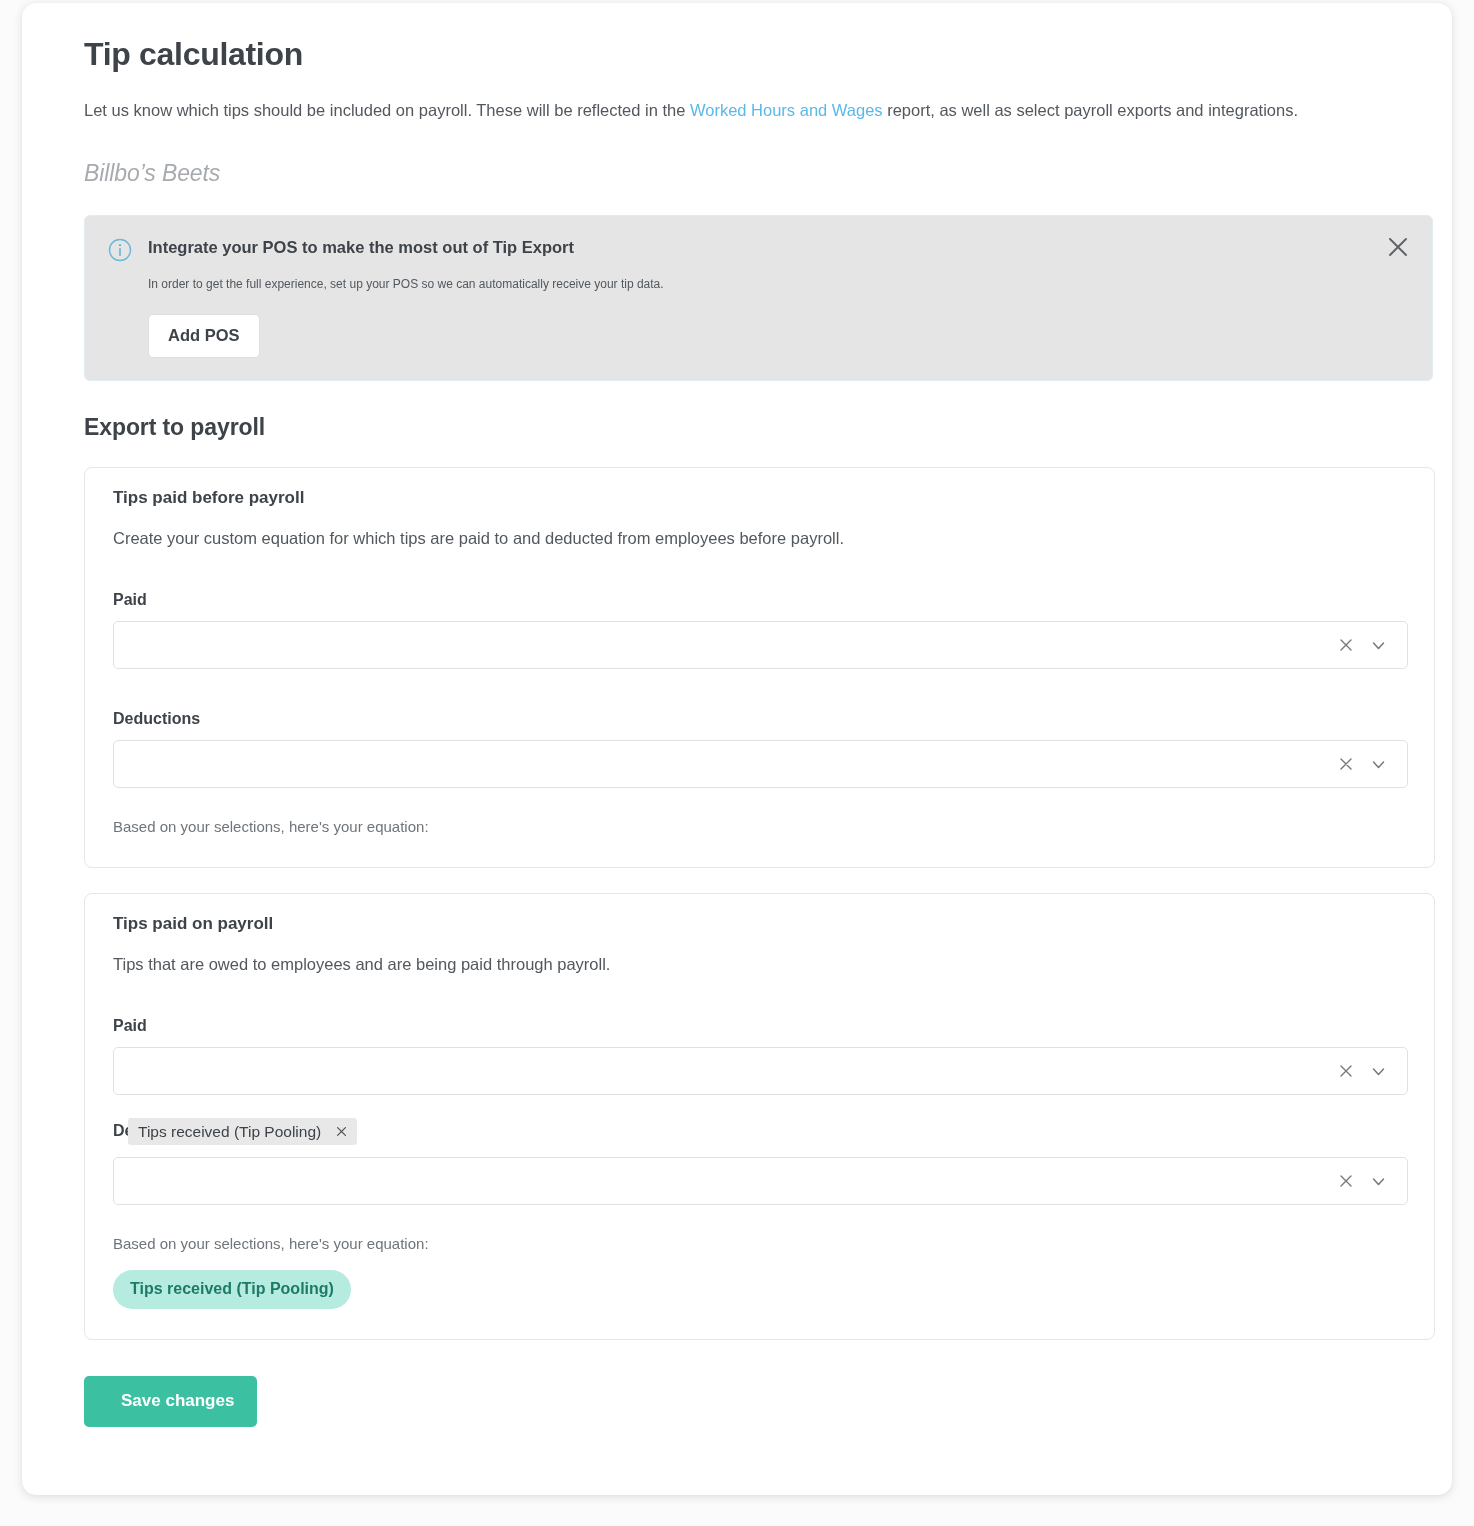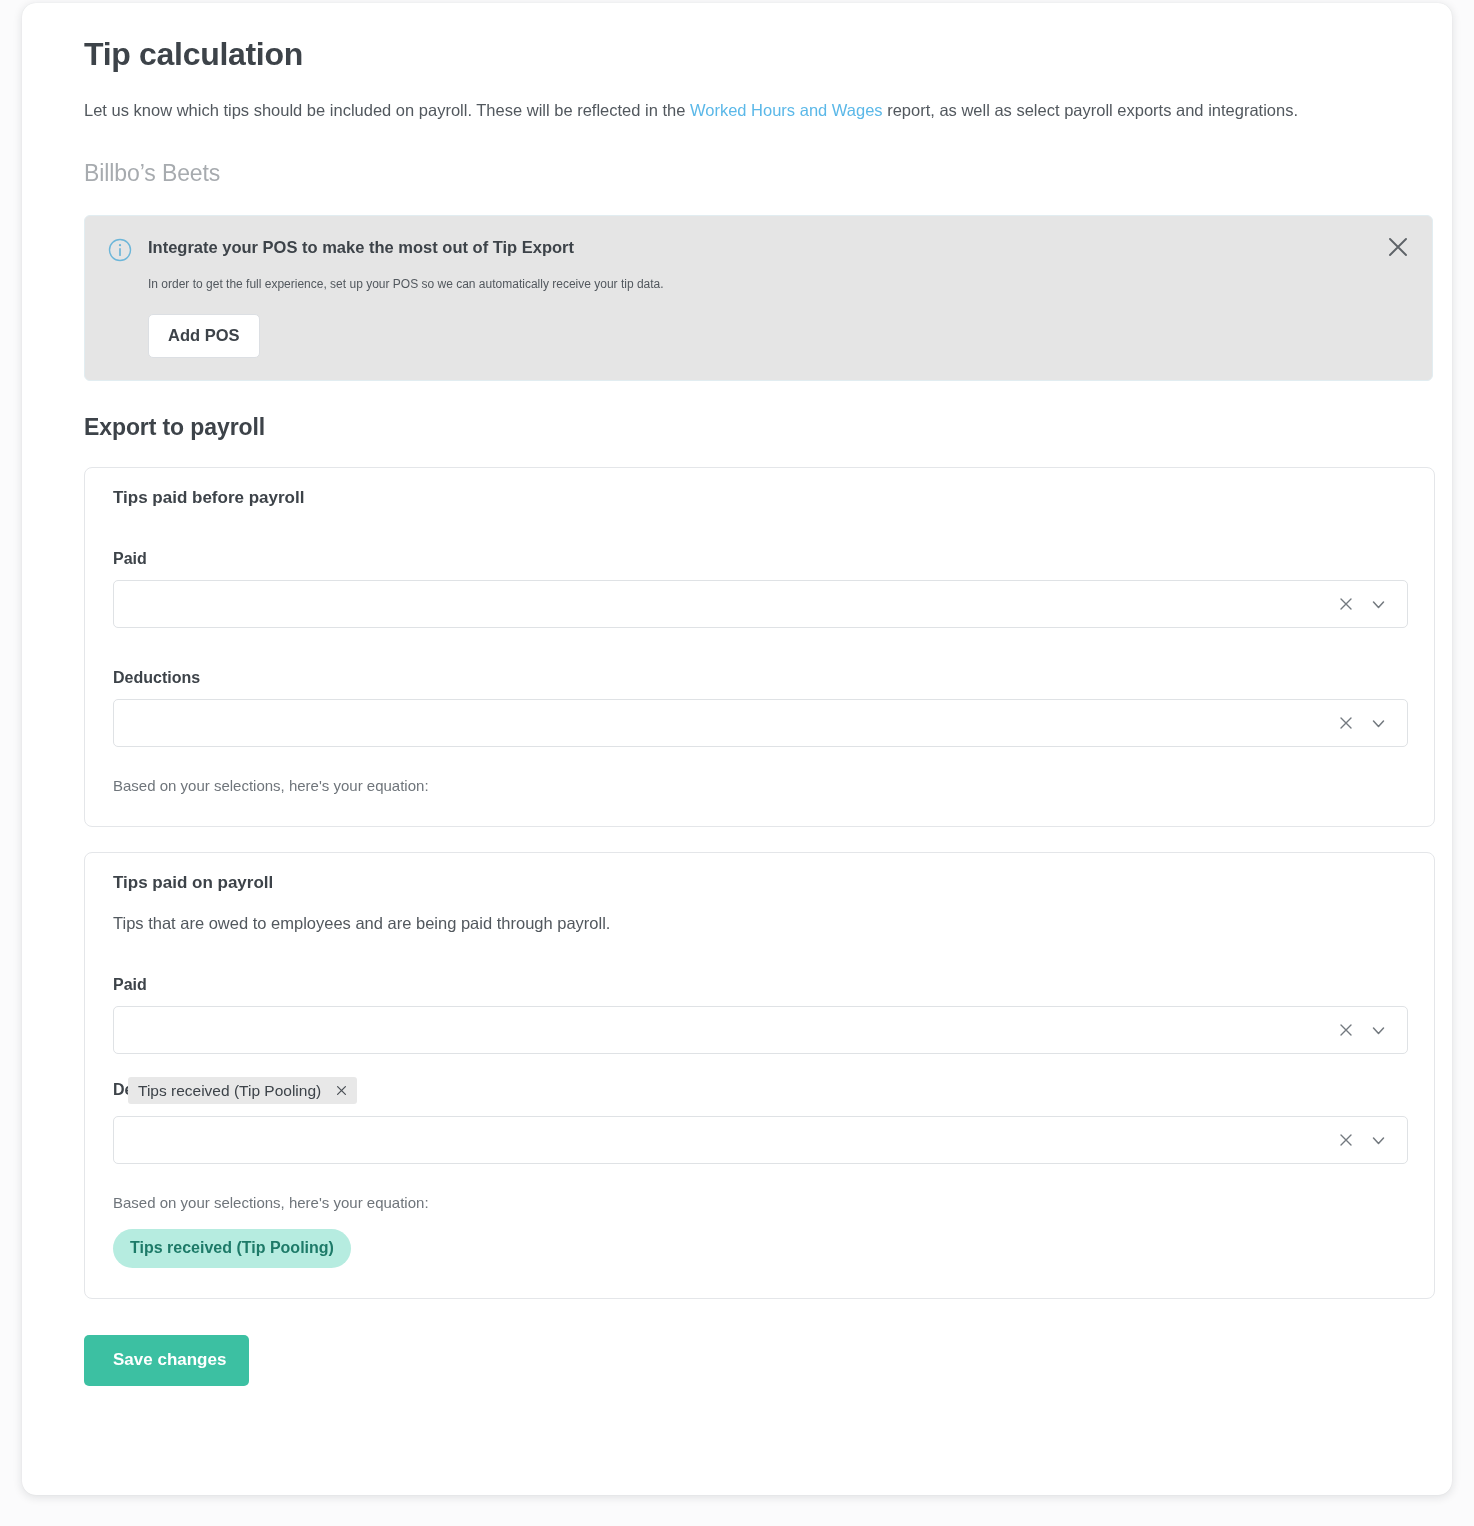--- a/index.html
+++ b/index.html
@@ -59,20 +59,21 @@
   }
 
   
   .org-name {
     margin: 34px 0 0 0;
     font-size: 23px;
     line-height: 30px;
     font-weight: 400;
     color: #a7abaf;
     letter-spacing: -0.1px;
+    font-style: italic;
   }
 
   
   .banner {
     position: relative;
     margin-top: 27px;
     width: 1349px;
     background: #e5e5e5;
     border: 1px solid #e2edf1;
     border-radius: 6px;
@@ -265,21 +266,21 @@
     font-size: 16px;
     line-height: 20px;
     font-weight: 700;
     color: #1d7a68;
   }
 
   
   .btn-primary {
     display: inline-block;
     margin-top: 36px;
-    padding: 15px 23px 16px 29px;
+    padding: 15px 23px 16px 37px;
     background: #3cc0a2;
     border: none;
     border-radius: 5px;
     font-size: 17px;
     line-height: 20px;
     font-weight: 700;
     color: #ffffff;
     cursor: pointer;
     font-family: inherit;
   }
@@ -316,20 +317,21 @@
         </svg>
       </button>
     </div>
 
     
     <h2 class="section-heading">Export to payroll</h2>
 
     
     <section class="panel">
       <p class="panel-title">Tips paid before payroll</p>
+      <p class="panel-desc">Create your custom equation for which tips are paid to and deducted from employees before payroll.</p>
 
       <p class="field-label">Paid</p>
       <div class="select-control">
         <span class="select-value"></span>
         <span class="select-actions">
           <span class="select-clear">
             <svg width="16" height="16" viewBox="0 0 16 16" fill="none">
               <path d="M3 3 L13 13 M13 3 L3 13" stroke="#73797f" stroke-width="1.4" stroke-linecap="round"></path>
             </svg>
           </span>

